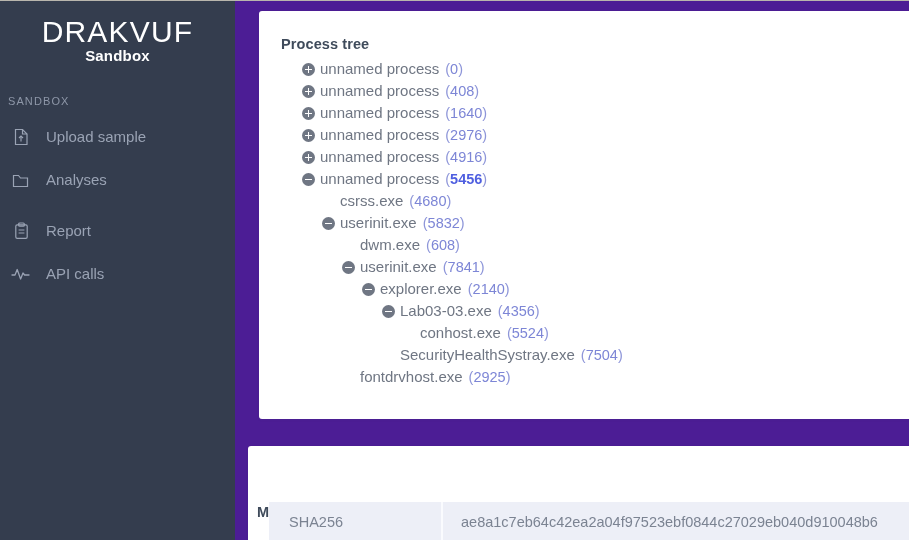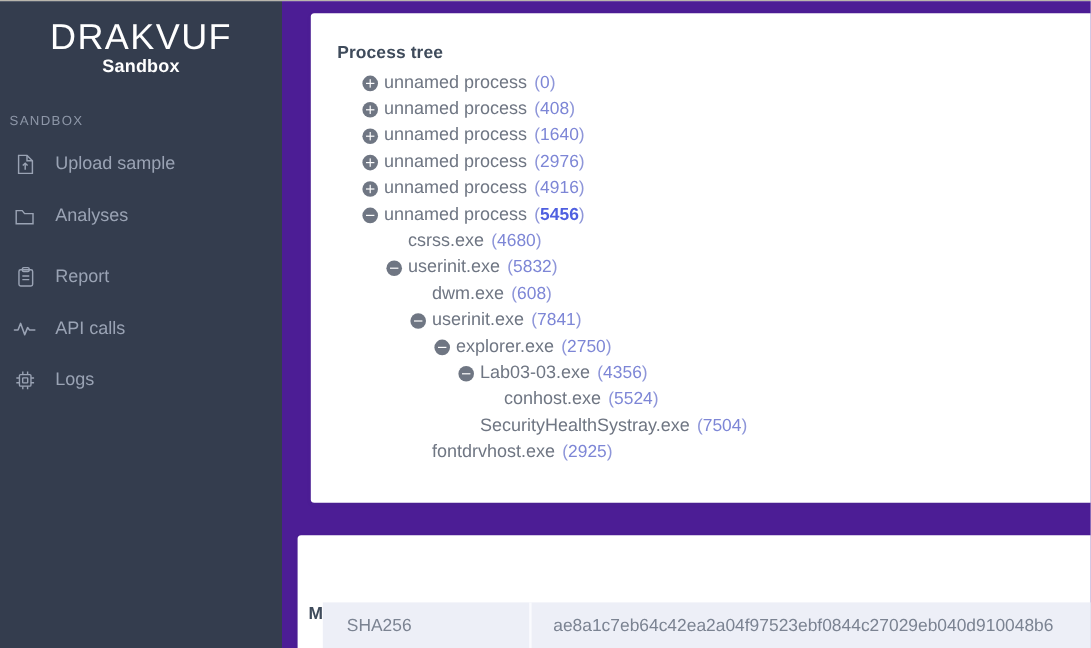--- a/index.html
+++ b/index.html
@@ -262,30 +262,20 @@
 
     <div class="nav-item">
       <span class="nav-icon">
         <svg width="20" height="16" viewBox="0 0 20 16" fill="none" stroke="#9aa3b4" stroke-width="1.3" stroke-linecap="round" stroke-linejoin="round">
           <path d="M1 9h3l2.2-5.5L9.6 13l2.4-6 1.6 2h4.4"></path>
         </svg>
       </span>
       <span class="nav-label">API calls</span>
     </div>
 
-    <div class="nav-item">
-      <span class="nav-icon">
-        <svg width="18" height="18" viewBox="0 0 18 18" fill="none" stroke="#9aa3b4" stroke-width="1.15">
-          <rect x="4.2" y="4.2" width="9.6" height="9.6" rx="1"></rect>
-          <rect x="6.9" y="6.9" width="4.2" height="4.2" rx="0.5"></rect>
-          <path d="M7 4.2V1.6M11 4.2V1.6M7 16.4v-2.6M11 16.4v-2.6M4.2 7H1.6M4.2 11H1.6M16.4 7h-2.6M16.4 11h-2.6"></path>
-        </svg>
-      </span>
-      <span class="nav-label">Logs</span>
-    </div>
 
   </nav>
 
   <main class="main">
 
     <section class="card card-ptree">
       <div class="card-title ptree-title">Process tree</div>
       <div class="ptree" id="ptree">
           <div class="pnode" style="padding-left: 21px;">
             <span class="toggle plus"></span>
@@ -333,21 +323,21 @@
             <span class="ppid">(<span class="num">608</span>)</span>
           </div>
           <div class="pnode" style="padding-left: 61px;">
             <span class="toggle"></span>
             <span class="pname">userinit.exe</span>
             <span class="ppid">(<span class="num">7841</span>)</span>
           </div>
           <div class="pnode" style="padding-left: 81px;">
             <span class="toggle"></span>
             <span class="pname">explorer.exe</span>
-            <span class="ppid">(<span class="num">2750</span>)</span>
+            <span class="ppid">(<span class="num">2140</span>)</span>
           </div>
           <div class="pnode" style="padding-left: 101px;">
             <span class="toggle"></span>
             <span class="pname">Lab03-03.exe</span>
             <span class="ppid">(<span class="num">4356</span>)</span>
           </div>
           <div class="pnode" style="padding-left: 121px;">
             <span class="toggle-spacer"></span>
             <span class="pname">conhost.exe</span>
             <span class="ppid">(<span class="num">5524</span>)</span>

